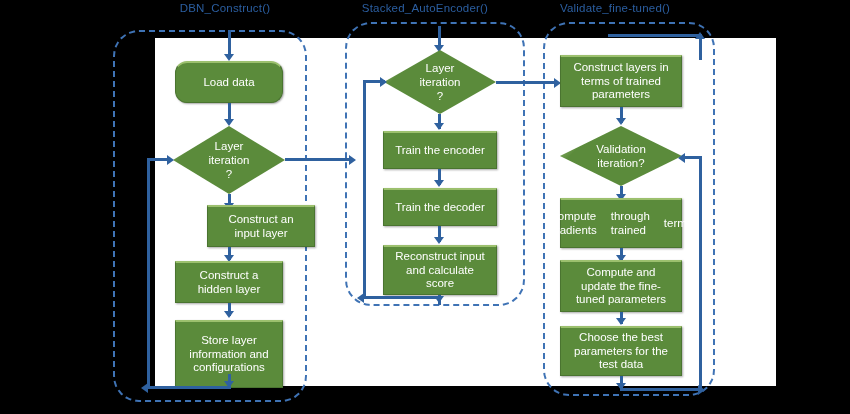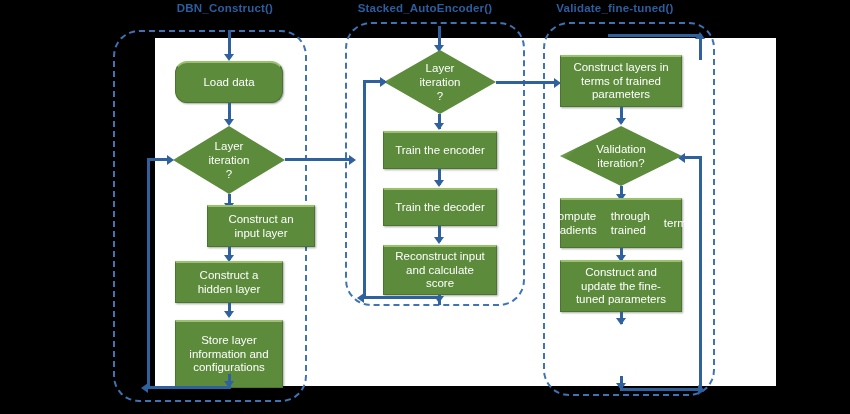--- a/index.html
+++ b/index.html
@@ -25,21 +25,21 @@
     top: 38px;
     width: 621px;
     height: 348px;
     background: #ffffff;
   }
   
   .group-title {
     position: absolute;
     top: 2px;
     font-size: 11.5px;
-    font-weight: bold;
+    font-weight: normal;
     color: #2b5ea0;
     letter-spacing: .2px;
     white-space: nowrap;
     text-align: center;
   }
   
   .group-frame {
     position: absolute;
     border: 2.5px dashed #3f73b5;
     border-radius: 26px;
@@ -264,28 +264,33 @@
   <div class="node" style="left:560px; top:198px; width:122px; height:50px; flex-direction:row;gap:14px;">
     <span>Compute gradients</span>
     <span>through trained</span>
     <span>terms</span>
   </div>
 
   <div class="ln" style="left:620px; top:248px; width:3px; height:12px;"></div>
   <div class="arw down" style="left:616px; top:255px;"></div>
 
   <div class="node" style="left:560px; top:260px; width:122px; height:52px; flex-direction:column;">
-    <span>Construct and</span>
+    <span>Compute and</span>
     <span>update the fine-</span>
     <span>tuned parameters</span>
   </div>
 
   <div class="ln" style="left:620px; top:312px; width:3px; height:12px;"></div>
   <div class="arw down" style="left:616px; top:318px;"></div>
 
+  <div class="node" style="left:560px; top:326px; width:122px; height:50px; flex-direction:column;">
+    <span>Choose the best</span>
+    <span>parameters for the</span>
+    <span>test data</span>
+  </div>
 
   <div class="ln" style="left:620px; top:376px; width:3px; height:14px;"></div>
   <div class="arw down" style="left:616px; top:383px;"></div>
   <div class="ln" style="left:620px; top:388px; width:82px; height:3px;"></div>
   <div class="arw right" style="left:698px; top:385px;"></div>
   <div class="ln" style="left:699px; top:156px; width:3px; height:234px;"></div>
   <div class="ln" style="left:684px; top:156px; width:18px; height:3px;"></div>
   <div class="arw left" style="left:678px; top:153px;"></div>
 
   <div class="ln" style="left:699px; top:34px; width:3px; height:26px;"></div>

